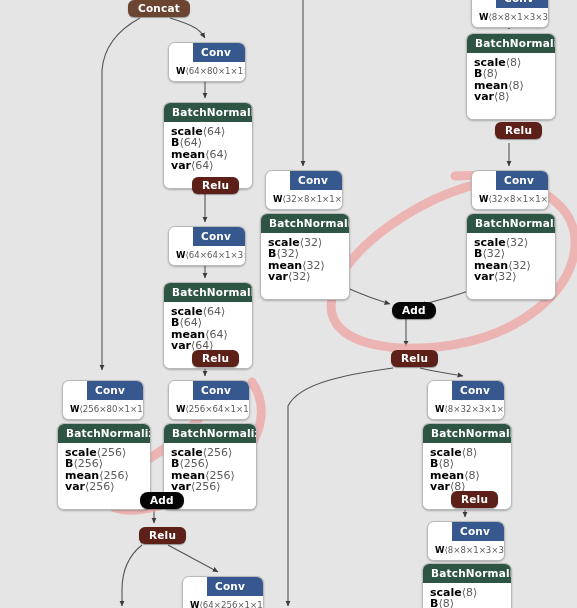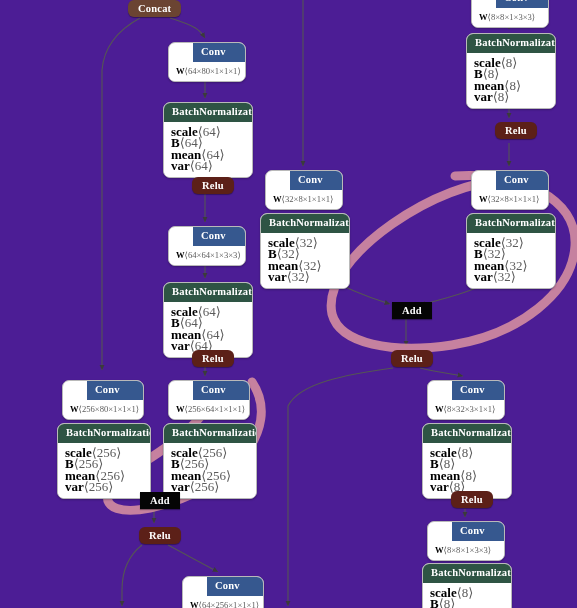--- a/index.html
+++ b/index.html
@@ -1,18 +1,18 @@
 <!DOCTYPE html>
 <html><head>
 <meta charset="utf-8">
 <style>
   html,body{margin:0;padding:0;background:#ffffff;}
   body{width:577px;height:608px;overflow:hidden;
        font-family:"DejaVu Sans","Liberation Sans",sans-serif;}
-  #canvas{position:relative;width:577px;height:608px;background:#4c1d95;font-family:Liberation Serif, serif;}
+  #canvas{position:relative;width:577px;height:608px;background:#e5e5e5;}
 
   
   #edges{position:absolute;left:0;top:0;width:577px;height:608px;}
   
   #annot{position:absolute;left:0;top:0;width:577px;height:608px;pointer-events:none;}
 
   
   .node{position:absolute;}
 
   
@@ -25,21 +25,21 @@
     text-align:center;
     line-height:17px;
     height:17px;
     padding:0 10px;
     box-sizing:border-box;
     white-space:nowrap;
     box-shadow:0 1px 1px rgba(0,0,0,.35);
   }
   .op.relu{background:#5c2018;text-align:center;}
   .op.concat{background:#6b4432;}
-  .op.add{background:#050505;border-radius:0;}
+  .op.add{background:#050505;border-radius:8px;}
 
   
   .card{
     border-radius:7px;
     overflow:hidden;
     border:1px solid #b9b9b9;
     background:#ffffff;
     box-shadow:0 1px 2px rgba(0,0,0,.25);
   }
   .card .hd{
@@ -47,23 +47,23 @@
     font-weight:600;
     color:#ffffff;
     padding:3px 8px 4px 8px;
     line-height:12px;
     letter-spacing:.2px;
     white-space:nowrap;
   }
   .card.conv .hd{background:#36588f;margin-left:24px;}
   .card.bn   .hd{background:#2e5444;}
   .card .bd{
-    padding:4px 7px 5px 7px;
+    padding:4px 7px 16px 7px;
     background:#ffffff;
-    font-size:13px;
+    font-size:11px;
     line-height:11.4px;
     color:#111;
     white-space:nowrap;
   }
   .card .bd .row{white-space:nowrap;}
   .card .bd b{font-weight:700;color:#000;}
   .card .bd .dim{color:#5b5b5b;}
   .card.conv .bd{font-size:8.6px;padding:4px 7px 4px 7px;}
 </style>
 </head>

